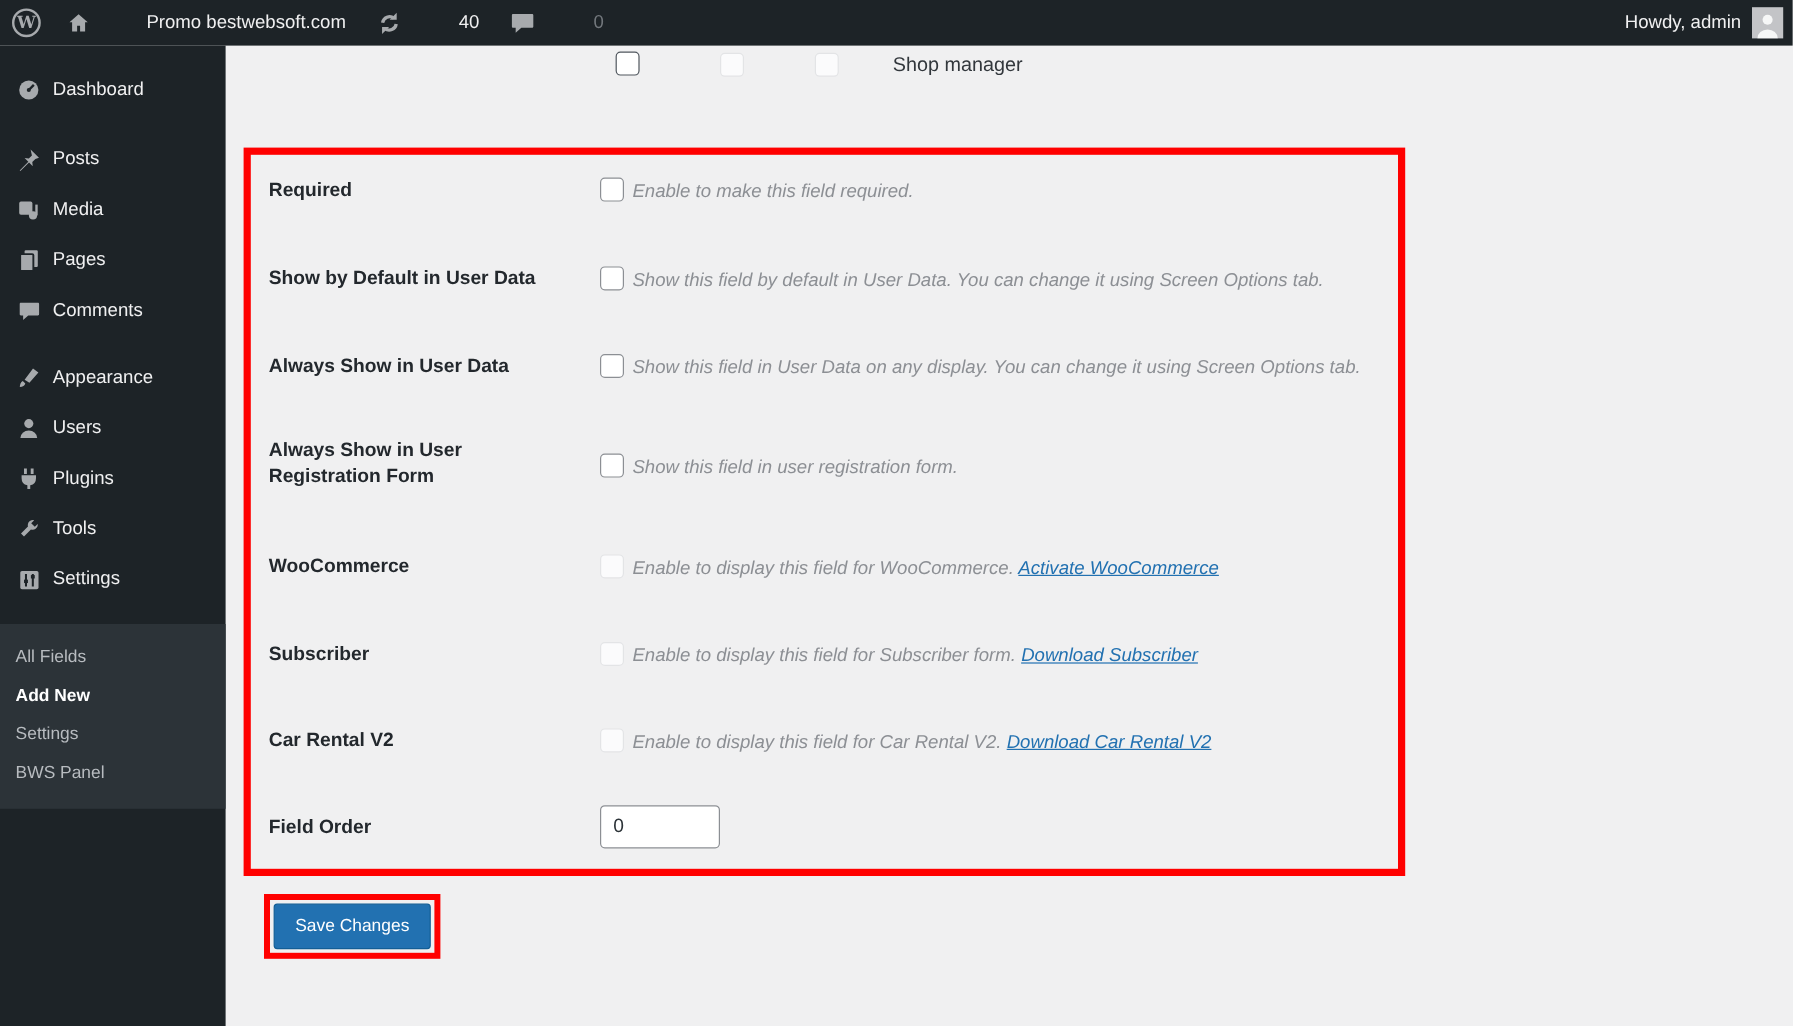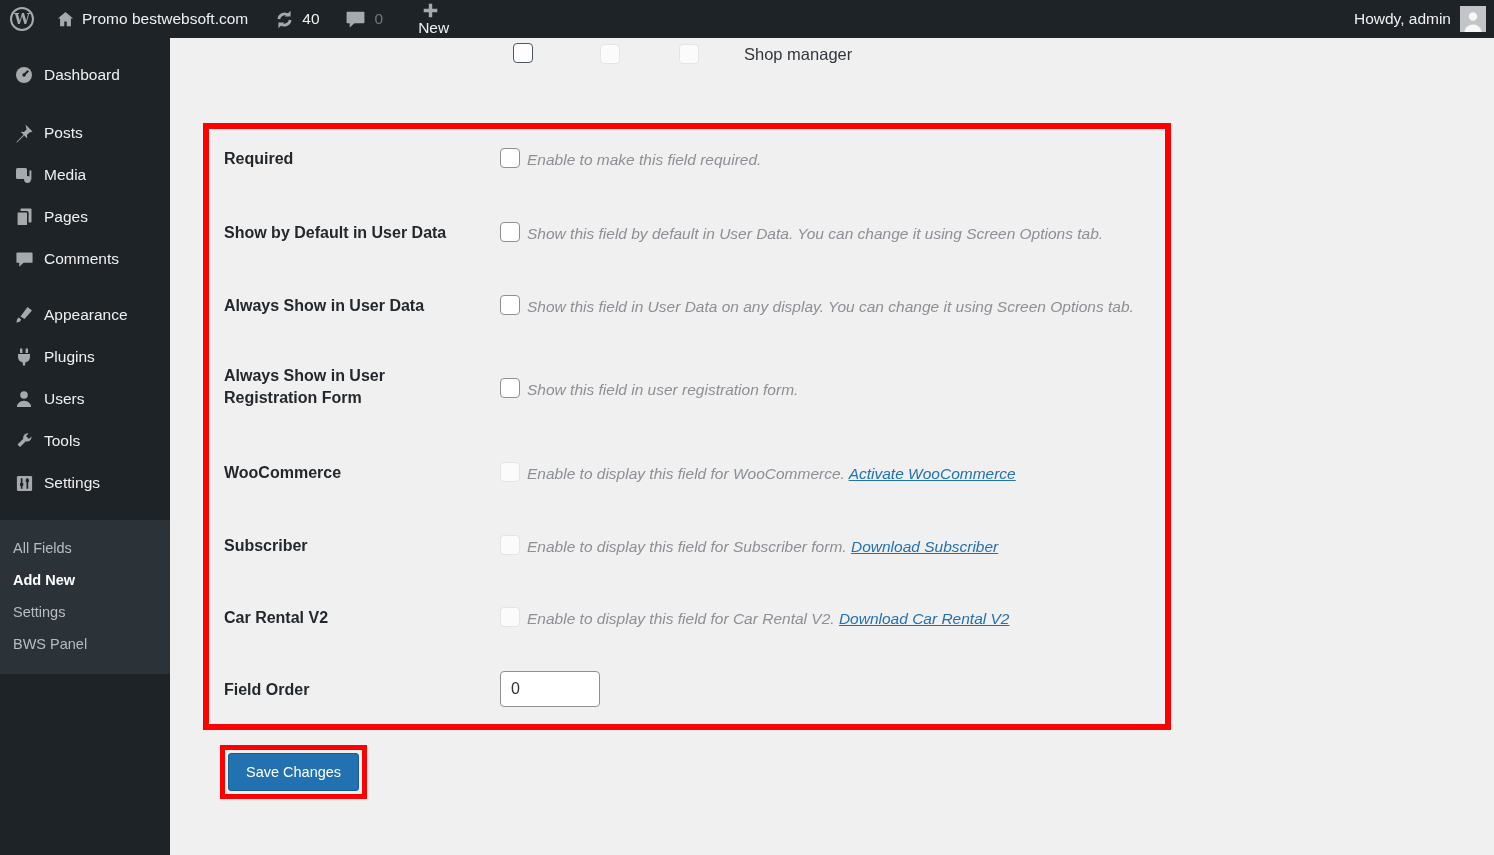--- a/index.html
+++ b/index.html
@@ -9,21 +9,21 @@
     font-family:"Liberation Sans", sans-serif;
     background:#f0f0f1;
   }
 
   
   .admin-bar {
     position:absolute; top:0; left:0; width:1494px; height:38px;
     background:#1d2327; color:#f0f0f1; display:flex; align-items:center;
     font-size:15.5px; z-index:50;
   }
-  .ab-group { display:flex; align-items:center; }
+  .ab-group { display:flex; align-items:center;gap:40px; }
   .ab-icon { display:flex; align-items:center; justify-content:center; }
   .wp-logo {
     width:24px; height:24px; border:2px solid #a7aaad; border-radius:50%;
     display:flex; align-items:center; justify-content:center;
     color:#a7aaad; font-family:"DejaVu Serif", serif; font-weight:bold; font-size:14px;
     margin-left:10px;
   }
   .ab-site { margin-left:22px; }
   .ab-site .label { margin-left:7px; }
   .ab-updates { margin-left:26px; }
@@ -33,21 +33,21 @@
   .ab-new { margin-left:28px;flex-direction:column; }
   .ab-new .label { margin-left:7px; }
   .ab-right { margin-left:auto; display:flex; align-items:center; padding-right:8px; }
   .ab-howdy { margin-right:9px; }
   .ab-avatar {
     width:26px; height:26px; background:#c3c4c7; display:flex; align-items:flex-end; justify-content:center;
   }
 
   
   .sidebar {
-    position:absolute; top:38px; left:0; width:170px; height:817px;
+    position:absolute; top:38px; left:0; width:188px; height:817px;
     background:#1d2327; color:#f0f0f1; font-size:15.5px;
   }
   .menu-item {
     display:flex; align-items:center; height:42px; padding-left:13px;
     color:#f0f0f1; cursor:pointer; position:relative;
   }
   .mi-icon { width:22px; height:22px; display:flex; align-items:center; justify-content:center;
     color:#a7aaad; margin-right:9px; flex:none; }
   .menu-item.active { background:#2271b1; }
   .menu-item.active .mi-icon { color:#fff; }
@@ -238,34 +238,34 @@
       <svg width="20" height="20" viewBox="0 0 20 20" fill="currentColor">
           <path d="M2.5 17.5c2.6-.1 4-1.2 4.6-3L5 12.4c-1.8.6-2.4 3-2.5 5.1zM6.5 11.5L13.5 2l4.5 3.5-7.5 8.5z"></path>
         </svg>
     </span>
     <span>Appearance</span>
   </div>
 
   <div class="menu-item">
     <span class="mi-icon">
       <svg width="20" height="20" viewBox="0 0 20 20" fill="currentColor">
-          <path d="M6 1.5h2.4V6H6zM11.6 1.5H14V6h-2.4zM4 7h12v2.5a6 6 0 0 1-4.8 5.9v3.1H8.8v-3.1A6 6 0 0 1 4 9.5z"></path>
-        </svg>
-    </span>
-    <span>Plugins</span>
-  </div>
-
-  <div class="menu-item">
-    <span class="mi-icon">
-      <svg width="20" height="20" viewBox="0 0 20 20" fill="currentColor">
           <circle cx="10" cy="6" r="3.8"></circle>
           <path d="M3 18a7 6.2 0 0 1 14 0z"></path>
         </svg>
     </span>
     <span>Users</span>
+  </div>
+
+  <div class="menu-item">
+    <span class="mi-icon">
+      <svg width="20" height="20" viewBox="0 0 20 20" fill="currentColor">
+          <path d="M6 1.5h2.4V6H6zM11.6 1.5H14V6h-2.4zM4 7h12v2.5a6 6 0 0 1-4.8 5.9v3.1H8.8v-3.1A6 6 0 0 1 4 9.5z"></path>
+        </svg>
+    </span>
+    <span>Plugins</span>
   </div>
 
   <div class="menu-item">
     <span class="mi-icon">
       <svg width="20" height="20" viewBox="0 0 20 20" fill="currentColor">
           <path d="M17.5 6.2a4.3 4.3 0 0 1-5.7 4L6 16l-2.5-2.5 5.8-5.7a4.3 4.3 0 0 1 5.2-5.3L12 5l3 3 2.4-2.4c.1.5.1 1 .1 1.6z"></path>
         </svg>
     </span>
     <span>Tools</span>
   </div>

